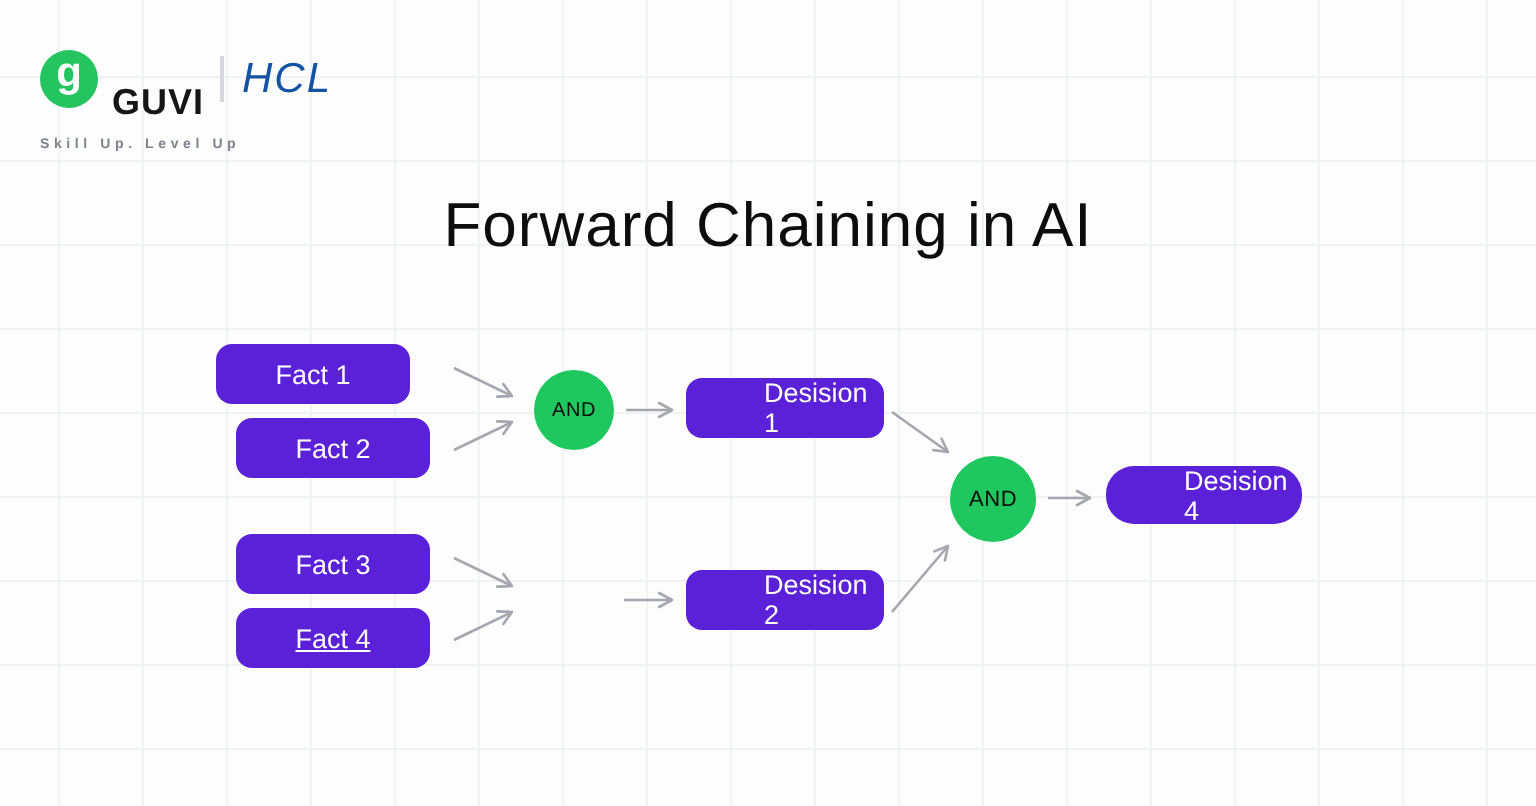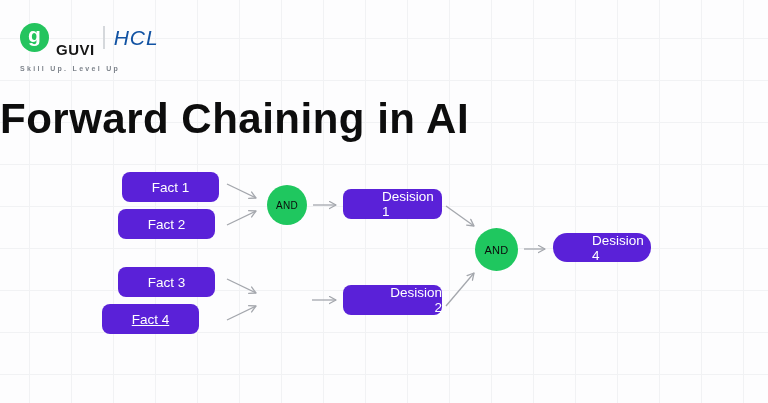--- a/index.html
+++ b/index.html
@@ -25,40 +25,40 @@
   .brand-row { display: flex; align-items: center; }
   .guvi-badge {
     width: 29px; height: 29px; border-radius: 50%;
     background: var(--guvi-green, #24c45e);
     color: #ffffff; display: flex; align-items: center; justify-content: center;
     font-size: 21px; font-weight: 700; line-height: 1;
     padding-bottom: 6px;
   }
   .guvi-wordmark {
     margin-left: 7px;
-    font-size: 15px; font-weight: 700; color: #161616; letter-spacing: 0.5px; margin-top: 24px;
+    font-size: 18px; font-weight: 700; color: #161616; letter-spacing: 0.5px; margin-top: 24px;
   }
   .brand-divider {
     width: 2px; height: 23px; background: #d5d8dc; margin: 0 9px 0 8px;
   }
   .hcl-wordmark {
     font-size: 21px; font-weight: 400; font-style: italic;
     color: var(--hcl-blue, #1253a3); letter-spacing: 1px; text-align: center;
   }
   .brand-tagline {
     margin-top: 7px;
     font-size: 7px; font-weight: 700; letter-spacing: 2.3px;
     color: #7d838b;
   }
 
   
   .page-title {
     position: absolute; top: 95px; left: 0; width: 100%;
-    text-align: left;
-    font-size: 42px; font-weight: 700; color: #0d0d0d;
+    text-align: center;
+    font-size: 31px; font-weight: 400; color: #0d0d0d;
     letter-spacing: 0.5px;
   }
 
   
   .diagram { position: absolute; inset: 0; }
   .arrow-layer { position: absolute; left: 0; top: 0; width: 768px; height: 403px; }
 
   .node {
     position: absolute;
     display: flex; align-items: center; justify-content: center;
@@ -70,29 +70,29 @@
   .decision-node { width: 99px; height: 30px; padding-left: 39px; }
   .gate-node {
     position: absolute;
     border-radius: 50%;
     background: var(--gate-green, #1fc75f);
     display: flex; align-items: center; justify-content: center;
     color: #0b0b0b; font-size: 10px; font-weight: 400; letter-spacing: 0.3px;
   }
 
   
-  .pos-fact1 { left: 122px; top: 172px; }
+  .pos-fact1 { left: 108px; top: 172px; }
   .pos-fact2 { left: 118px; top: 209px; text-align: right; }
   .pos-fact3 { left: 118px; top: 267px; }
-  .pos-fact4 { left: 102px; top: 304px; text-decoration: underline; }
+  .pos-fact4 { left: 118px; top: 304px; text-decoration: underline; }
   .pos-and1  { left: 267px; top: 185px; width: 40px; height: 40px; }
   .pos-or    { left: 266px; top: 281px; width: 40px; height: 40px; }
   .pos-and2  { left: 475px; top: 228px; width: 43px; height: 43px; font-size: 11px; }
   .pos-des1  { left: 343px; top: 189px; }
-  .pos-des2  { left: 343px; top: 285px; text-align: right; }
+  .pos-des2  { left: 343px; top: 285px; }
   .pos-des4  { left: 553px; top: 233px; width: 98px; height: 29px; border-radius: 14px; }
 </style>
 </head>
 <body>
 
 <div class="page">
 
   <header class="brand">
     <div class="brand-row">
       <span class="guvi-badge">g</span>

